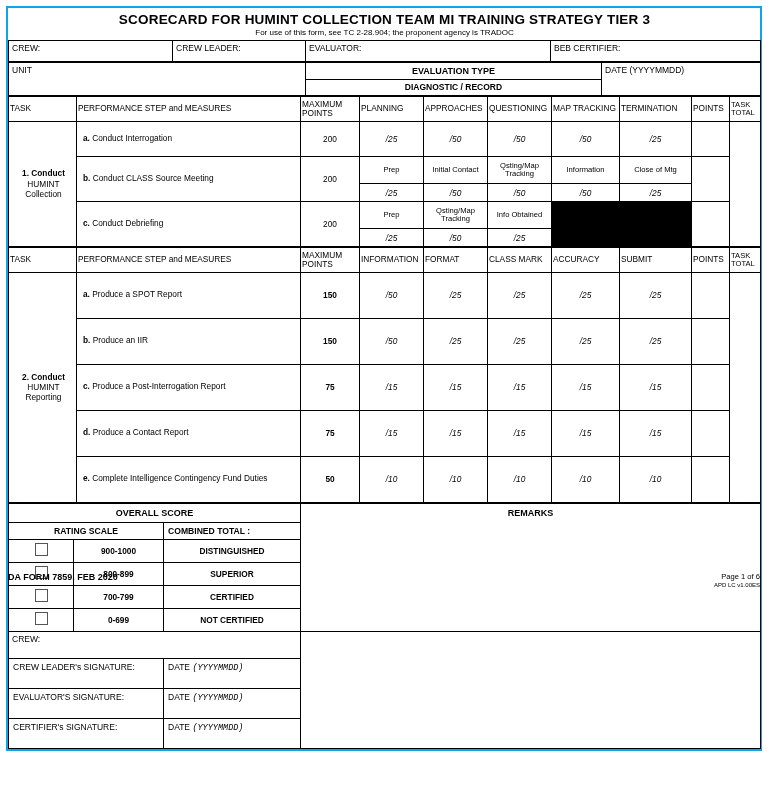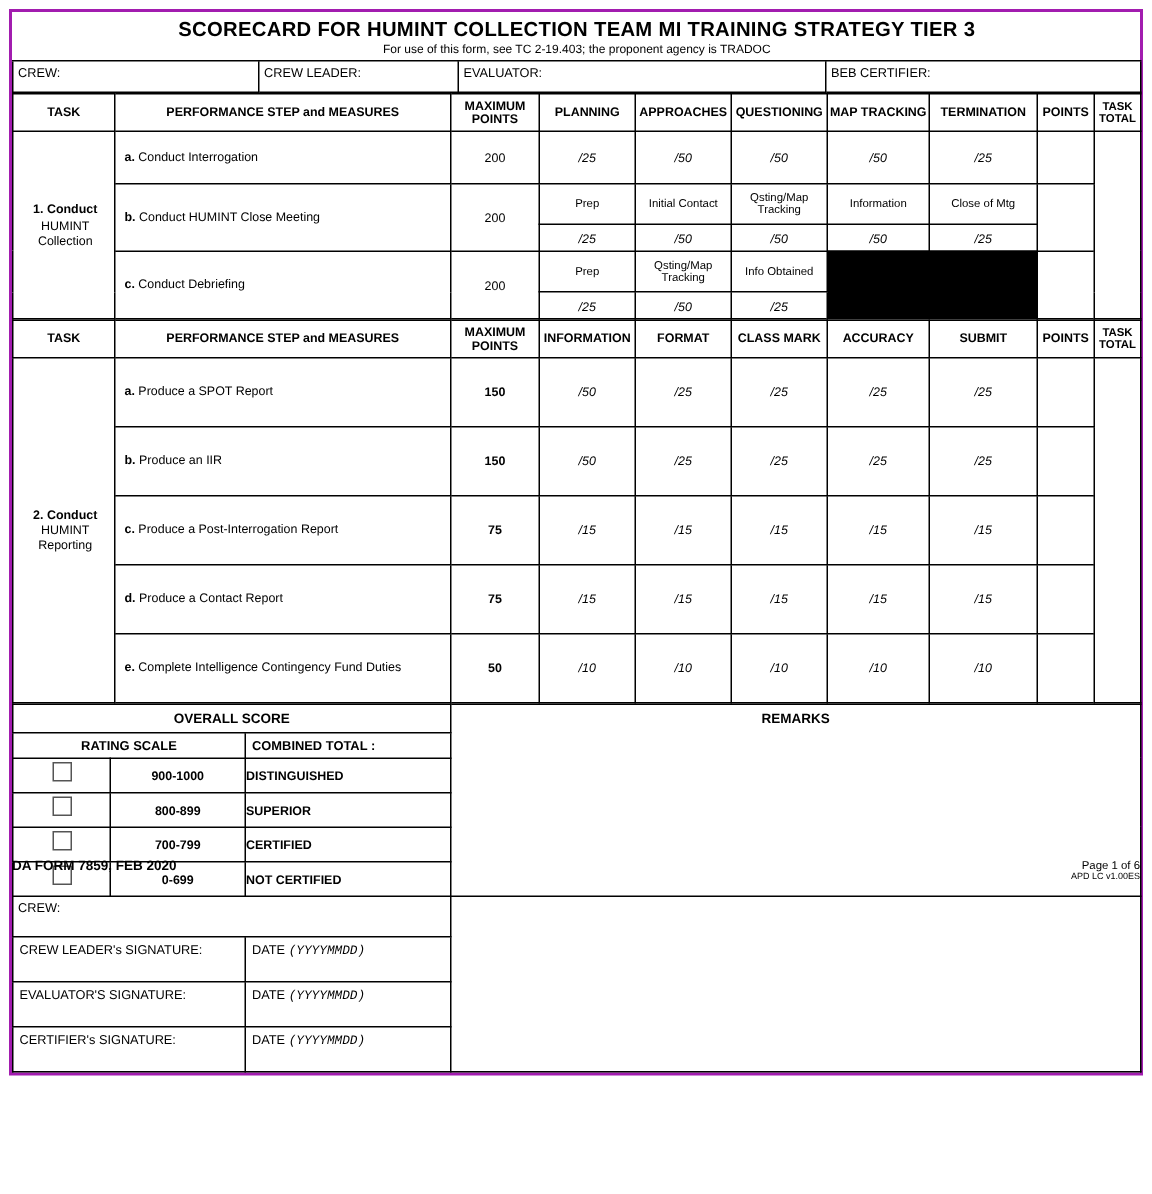--- a/index.html
+++ b/index.html
@@ -3,52 +3,52 @@
 <meta charset="utf-8">
 <style>
   html,body{margin:0;padding:0;background:#fff;}
   body{
     width:768px;height:796px;
     font-family:"Liberation Sans", sans-serif;
     color:#000;
     -webkit-font-smoothing:none;
   }
   .page{position:relative;width:768px;height:796px;background:#fff;}
-  .form{position:absolute;left:6px;top:6px;width:756px;box-sizing:border-box;border:2px solid #a21caf;}
+  .form{position:absolute;left:6px;top:6px;width:756px;box-sizing:border-box;border:2px solid #0ea5e9;}
 
   table{border-collapse:collapse;width:100%;table-layout:fixed;}
   td,th{border:1px solid #000;padding:0;vertical-align:middle;font-weight:normal;}
 
   .t-title{text-align:center;font-size:13.5px;font-weight:bold;letter-spacing:.2px;padding:4px 0 1px;}
   .t-sub{text-align:center;font-size:8px;padding:0 0 3px;}
 
   .lbl{font-size:8.5px;padding:2px 0 0 3px;vertical-align:top;}
   .fieldcell{height:20px;vertical-align:top;}
   .unitcell{height:32px;vertical-align:top;}
   .b{font-weight:bold;}
-  .hdr{font-size:8.3px;font-weight:bold;text-align:center;padding:3px 1px;line-height:1.08;}
+  .hdr{font-size:8.3px;font-weight:normal;text-align:left;padding:3px 1px;line-height:1.08;}
   .hdr-sm{font-size:7.6px;}
   .evaltype{font-size:9px;font-weight:bold;text-align:center;padding:2px 0;}
   .evalsub{font-size:8.5px;font-weight:bold;text-align:center;padding:2px 0;}
 
   .step{font-size:8.3px;padding:4px 4px 4px 6px;line-height:1.2;}
   .step .ltr{font-weight:bold;}
   .taskname{font-size:8.3px;padding:2px 2px 2px 4px;line-height:1.25;text-align:center;}
   .taskname .num{font-weight:bold;}
   .maxpts{font-size:8.3px;text-align:center;}
   .score{font-size:8.3px;text-align:center;font-style:italic;}
   .sublabel{font-size:7.6px;text-align:center;line-height:1.05;padding:3px 1px;}
   .subscore{font-size:8.3px;text-align:center;font-style:italic;padding:2px 1px;}
   .blackout{background:#000;}
 
   .section-hd{font-size:9px;font-weight:bold;text-align:center;padding:4px 4px;}
   .rs-hd{font-size:8.6px;font-weight:bold;text-align:center;padding:3px 0;}
   .rs-ct{font-size:8.6px;font-weight:bold;text-align:left;padding:3px 0 3px 4px;}
   .rs-range{font-size:8.3px;font-weight:bold;text-align:center;padding:3px 0;}
-  .rs-label{font-size:8.3px;font-weight:bold;padding:3px 0;}
+  .rs-label{font-size:8.3px;font-weight:bold;text-align:center;padding:3px 0;}
   .cbcell{text-align:center;padding:2px 0;}
   .cb{display:inline-block;width:11px;height:11px;border:1px solid #555;background:#fff;}
 
   .crewbox{height:26px;vertical-align:top;}
   .sigcell{height:26px;vertical-align:top;font-size:8.5px;padding:3px 0 0 4px;}
   .sigcell .it{font-style:italic;font-family:Liberation Mono, monospace;}
 
   .remarks{vertical-align:top;}
 
   .footer{position:absolute;left:8px;right:8px;top:572px;height:20px;}
@@ -67,40 +67,66 @@
       <colgroup>
         <col style="width:164px">
           <col style="width:133px">
           <col style="width:245px">
           <col style="width:210px">
       </colgroup>
       <tbody>
           <tr>
         <td colspan="4" style="border:none;border-bottom:1px solid #000;">
           <div class="t-title">SCORECARD FOR HUMINT COLLECTION TEAM MI TRAINING STRATEGY TIER 3</div>
-          <div class="t-sub">For use of this form, see TC 2-19.403; the proponent agency is  TRADOC</div>
+          <div class="t-sub">For use of this form, see TC 2-28.904; the proponent agency is  TRADOC</div>
         </td>
       </tr>
       <tr>
         <td class="fieldcell">
               <div class="lbl">CREW:</div>
             </td>
         <td class="fieldcell">
               <div class="lbl">CREW LEADER:</div>
             </td>
         <td class="fieldcell">
               <div class="lbl">EVALUATOR:</div>
             </td>
         <td class="fieldcell">
               <div class="lbl">BEB CERTIFIER:</div>
             </td>
       </tr>
     </tbody>
       </table>
 
+    <table>
+      <colgroup>
+          <col style="width:297px">
+          <col style="width:148px">
+          <col style="width:148px">
+          <col style="width:159px">
+        </colgroup>
+      <tbody>
+          <tr>
+        <td class="unitcell" rowspan="2">
+              <div class="lbl">UNIT</div>
+            </td>
+        <td colspan="2">
+              <div class="evaltype">EVALUATION TYPE</div>
+            </td>
+        <td rowspan="2" class="unitcell">
+              <div class="lbl"><span>DATE (YYYYMMDD)</span></div>
+            </td>
+      </tr>
+      <tr>
+        <td colspan="2">
+              <div class="evalsub">DIAGNOSTIC / RECORD</div>
+            </td>
+      </tr>
+    </tbody>
+      </table>
 
     <table>
       <colgroup>
         <col style="width:68px">
           <col style="width:224px">
           <col style="width:59px">
         <col style="width:64px">
           <col style="width:64px">
           <col style="width:64px">
           <col style="width:68px">
@@ -133,21 +159,21 @@
         <td class="score">/25</td>
         <td class="score">/50</td>
         <td class="score">/50</td>
         <td class="score">/50</td>
         <td class="score">/25</td>
         <td></td>
         <td rowspan="5"></td>
       </tr>
 
       <tr>
-        <td rowspan="2" class="step" style="height:36px"><span class="ltr">b.</span> <span>Conduct HUMINT Close Meeting</span></td>
+        <td rowspan="2" class="step" style="height:36px"><span class="ltr">b.</span> <span>Conduct CLASS Source Meeting</span></td>
         <td rowspan="2" class="maxpts">200</td>
         <td class="sublabel">Prep</td>
         <td class="sublabel">Initial Contact</td>
         <td class="sublabel">Qsting/Map Tracking</td>
         <td class="sublabel">Information</td>
         <td class="sublabel">Close of Mtg</td>
         <td rowspan="2"></td>
       </tr>
       <tr>
         <td class="subscore">/25</td>

